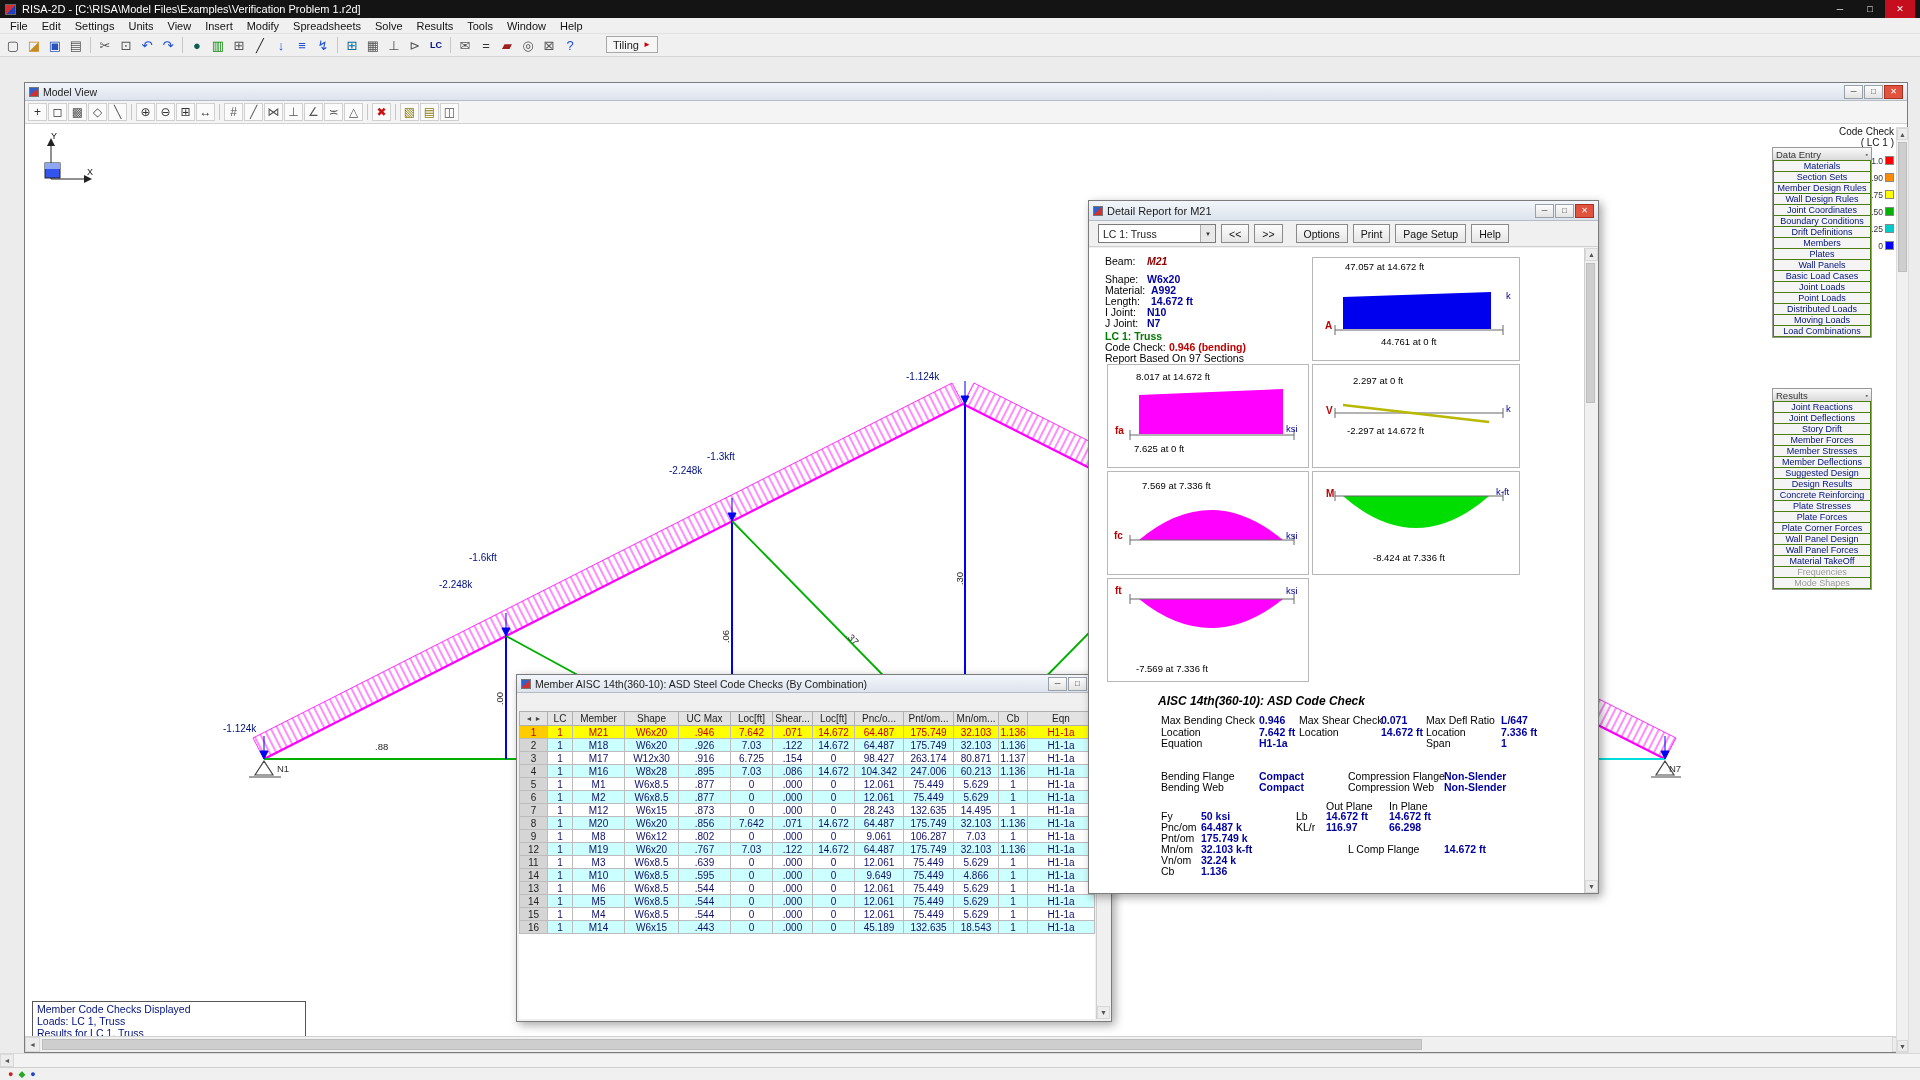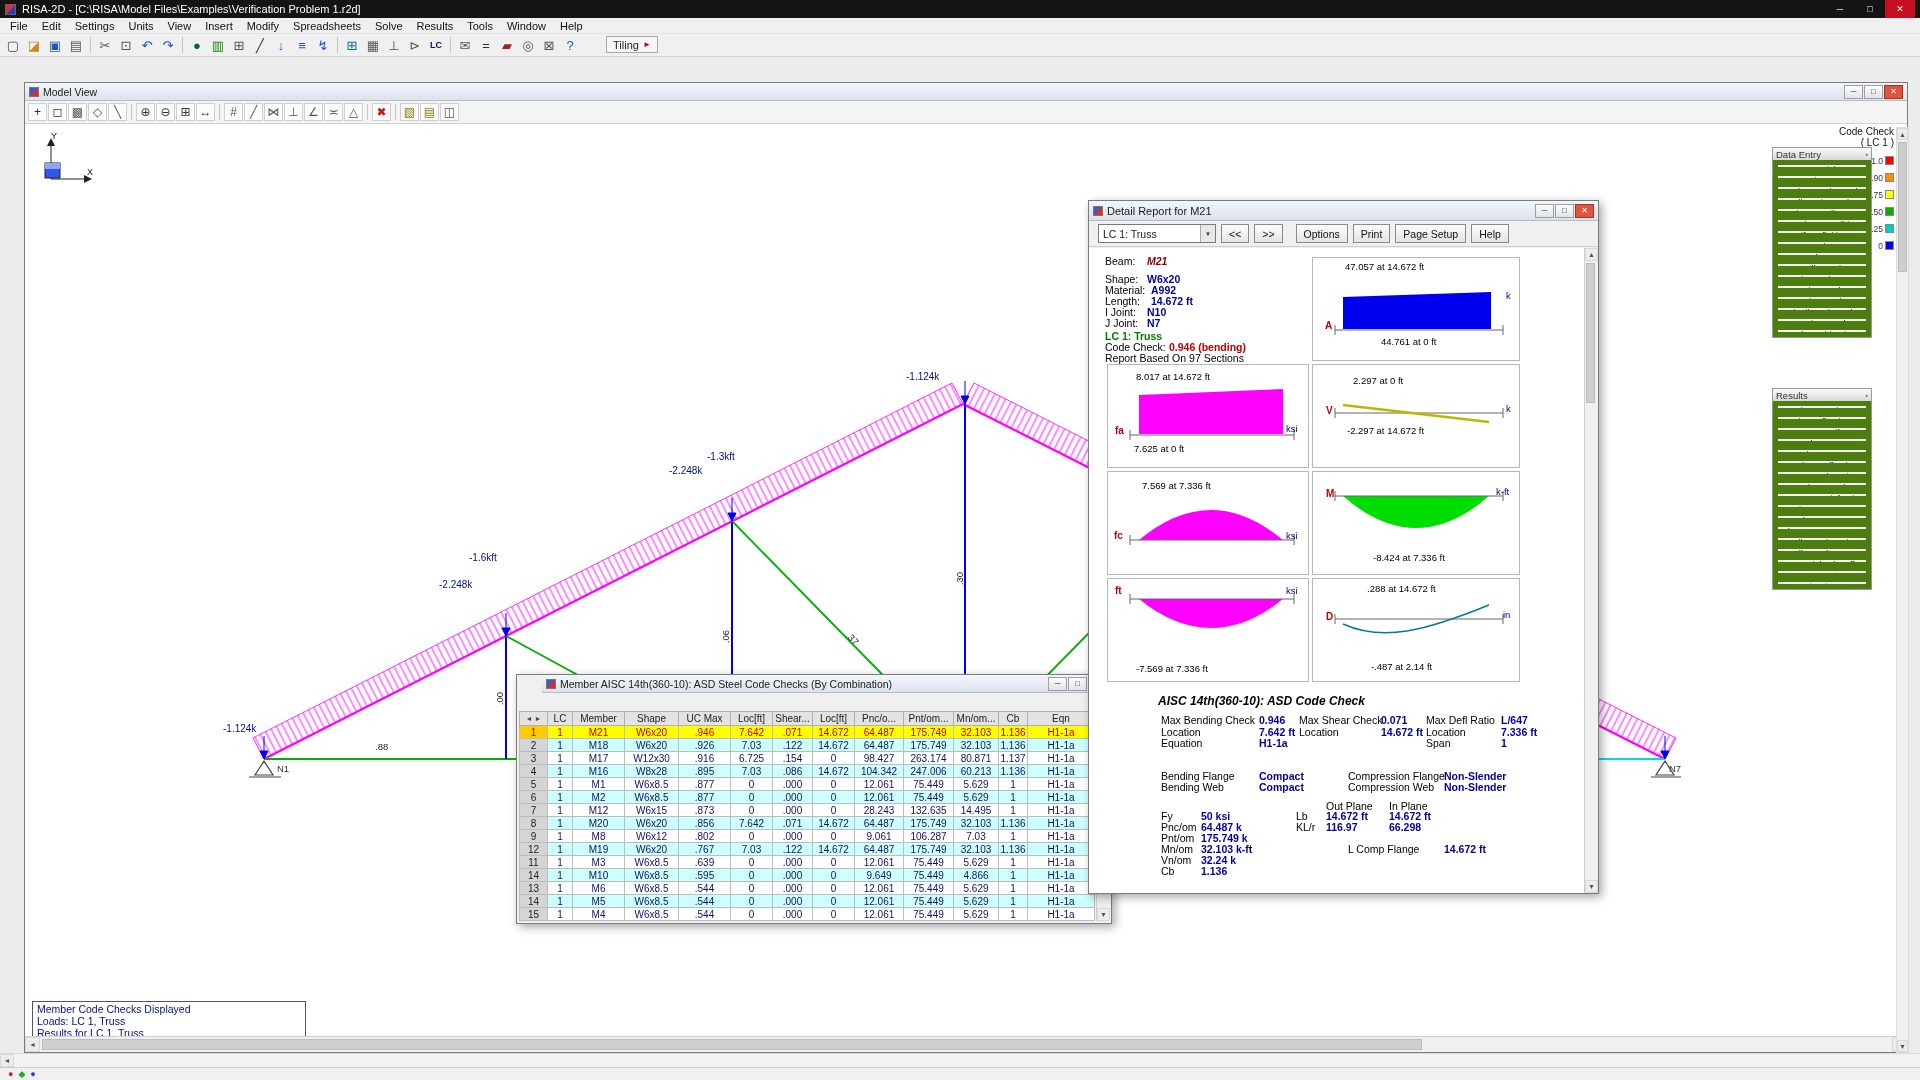--- a/index.html
+++ b/index.html
@@ -57,30 +57,30 @@
     border:1px solid #555; color:#00127e; font-size:10.5px; line-height:12px; padding:1px 4px; }
   #mv-axes { position:absolute; left:10px; top:8px; width:64px; height:56px; }
   #mv-axes .ax-y { position:absolute; left:16px; top:-2px; font-size:9px; color:#111; }
   #mv-axes .ax-x { position:absolute; left:52px; top:34px; font-size:9px; color:#111; }
   
   .side-panel { position:absolute; left:1772px; width:100px; z-index:7; background:#ececec; border:1px solid #999; }
   .pnl-title { height:13px; background:linear-gradient(#fafafa,#d9d9d9); border-bottom:1px solid #aaa;
     display:flex; align-items:center; padding:0 3px; font-size:9.5px; color:#333; }
   .pnl-title .pin { margin-left:auto; font-size:7px; color:#666; }
   .pnl-btn { height:12px; line-height:10px; font-size:9px; text-align:center; color:#00127e;
-    background:#f4f4f4; border:5px solid #4d7c0f; margin-top:-1px; overflow:hidden; white-space:nowrap; }
+    background:#f4f4f4; border:1px solid #4d7c0f; margin-top:-1px; overflow:hidden; white-space:nowrap; }
   .pnl-btn.disabled { color:#9a9a9a; }
   #legend-title { position:absolute; left:1824px; top:126px; width:70px; z-index:6; text-align:right; font-size:10px; color:#111; line-height:11px; }
   #legend-rows { position:absolute; left:1866px; top:152px; z-index:6; }
   .legend-row { display:flex; align-items:center; justify-content:flex-end; gap:2px; height:17px; font-size:8.5px; color:#333; width:28px; }
   .legend-swatch { width:9px; height:9px; border:1px solid #888; display:inline-block; }
   #app-vscroll { position:absolute; left:1896px; top:127px; width:13px; height:926px; background:#f0f0f0; border:1px solid #dcdcdc; z-index:8; }
   .vthumb { position:absolute; left:1px; width:9px; background:#cecece; border:1px solid #bdbdbd; }
   
-  #spreadsheet-win { left:516px; top:674px; width:596px; height:250px; z-index:5;padding-left:25px; }
+  #spreadsheet-win { left:516px; top:674px; width:596px; height:348px; z-index:5; }
   #ss-tabs { height:17px; background:#ececec; border-bottom:1px solid #aaa; display:flex; align-items:flex-end; padding-left:4px; }
   .tab { font-size:10px; padding:1px 6px; border:1px solid #aaa; border-bottom:none; background:#dcdcdc; margin-right:1px; color:#222; }
   .tab.active { background:#fff; }
   #grid-wrap { position:absolute; left:2px; top:36px; right:16px; bottom:2px; background:#fff; overflow:hidden; }
   #grid { border-collapse:collapse; table-layout:fixed; width:100%; font-size:10px; }
   #grid th { background:#e3e3e3; border:1px solid #b0b0b0; font-weight:normal; height:14px; padding:0 1px;
     white-space:nowrap; overflow:hidden; color:#222; }
   #grid th.corner { font-size:7px; color:#444; }
   #grid td { border:1px solid #bcbcbc; height:13px; text-align:center; padding:0 1px;
     white-space:nowrap; overflow:hidden; color:#10106a; background:#fff; }
@@ -713,32 +713,20 @@
         <path d="M31,20 Q103,78 175,20 Z" fill="#ff00ff"></path>
         <line x1="22" y1="20" x2="186" y2="20" stroke="#666" stroke-width="1"></line>
         <line x1="22" y1="15" x2="22" y2="25" stroke="#666"></line>
           <line x1="186" y1="15" x2="186" y2="25" stroke="#666"></line>
       </svg>
       <span class="dax" style="left:7px;top:6px">ft</span>
       <span class="dunit" style="left:178px;top:6px">ksi</span>
       <span class="dmax" style="left:28px;top:84px">-7.569 at 7.336 ft</span>
     </div>
 
-    <div class="dcell" style="left:223px;top:330px;width:208px;height:104px">
-      <svg width="206" height="102">
-        <line x1="22" y1="40" x2="190" y2="40" stroke="#666" stroke-width="1"></line>
-        <line x1="22" y1="35" x2="22" y2="45" stroke="#666"></line>
-          <line x1="190" y1="35" x2="190" y2="45" stroke="#666"></line>
-        <path d="M30,45 C70,63 112,52 176,26" fill="none" stroke="#007a99" stroke-width="1.4"></path>
-      </svg>
-      <span class="dmax" style="left:54px;top:4px">.288 at 14.672 ft</span>
-      <span class="dax" style="left:13px;top:32px">D</span>
-      <span class="dunit" style="left:190px;top:30px">in</span>
-      <span class="dmax" style="left:58px;top:82px">-.487 at 2.14 ft</span>
-    </div>
 
     <span class="t aisc-head" style="left:69px;top:448px">AISC 14th(360-10): ASD Code Check</span>
 
     <span class="t lab" style="left:72px;top:467px">Max Bending Check</span>
     <span class="t val" style="left:170px;top:467px">0.946</span>
     <span class="t lab" style="left:210px;top:467px">Max Shear Check</span>
     <span class="t val" style="left:292px;top:467px">0.071</span>
     <span class="t lab" style="left:337px;top:467px">Max Defl Ratio</span>
     <span class="t val" style="left:412px;top:467px">L/647</span>
 

